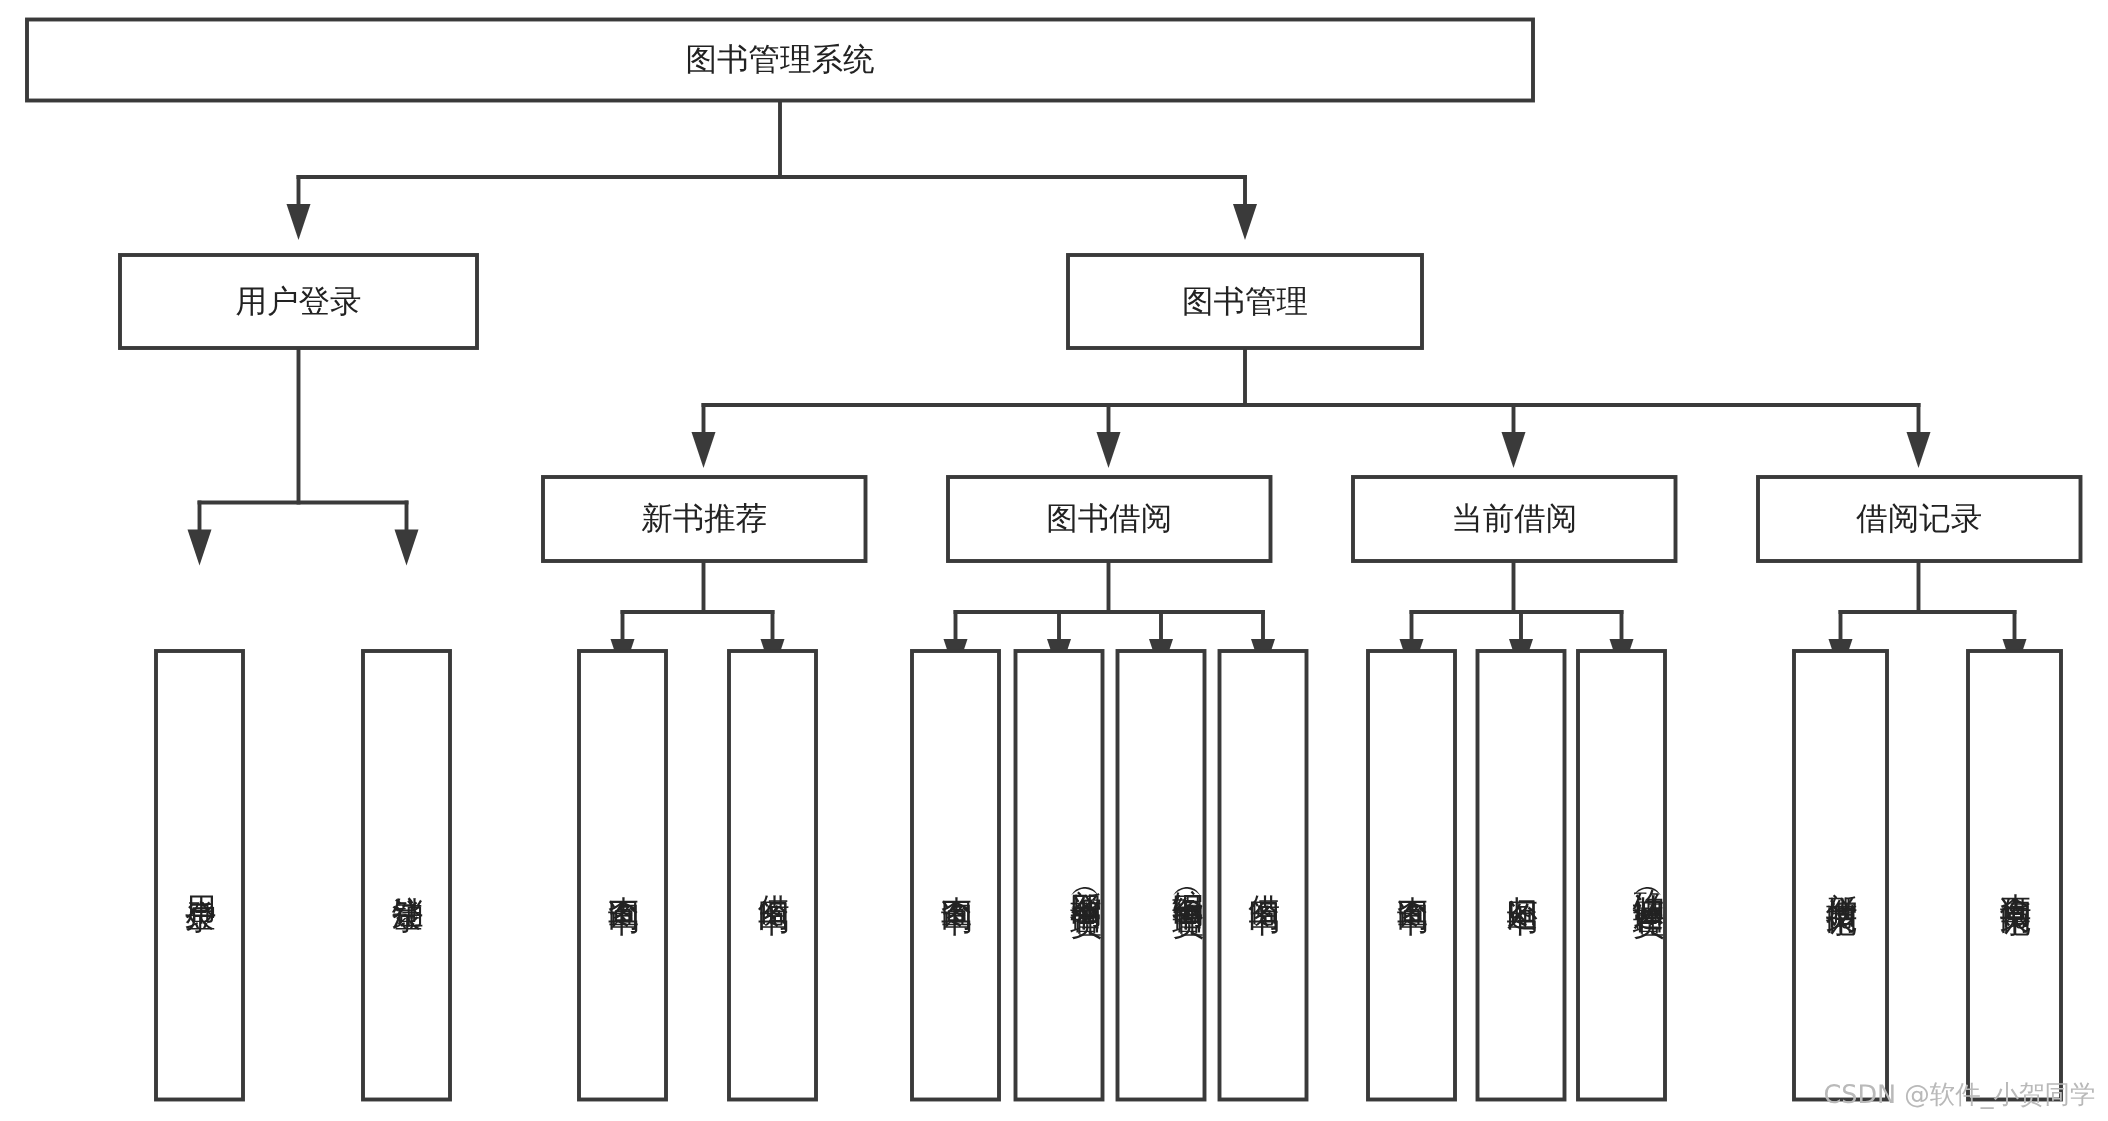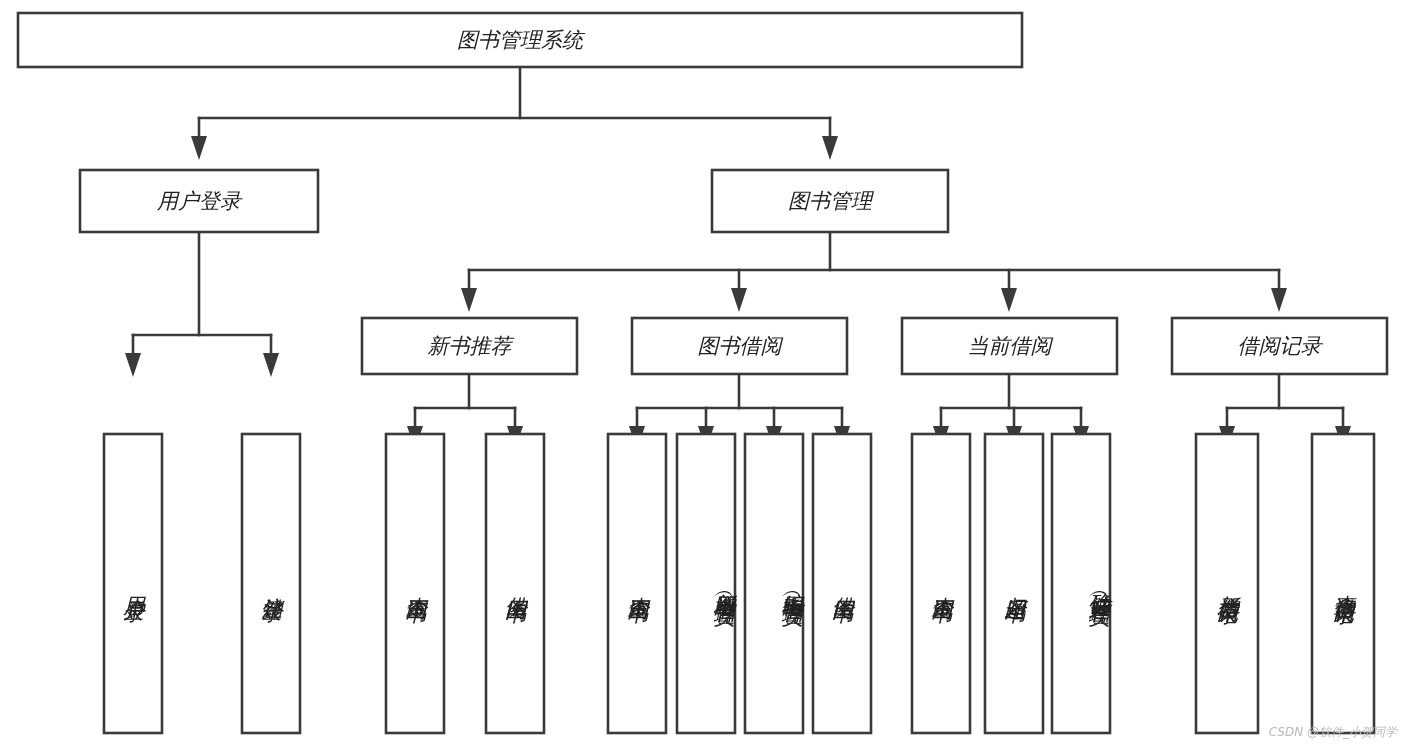--- a/index.html
+++ b/index.html
@@ -11,21 +11,20 @@
     width: 1405px;
     height: 747px;
     overflow: hidden;
     font-family: "Liberation Sans", "DejaVu Sans", sans-serif;
   }
   #diagram-root {
     position: relative;
     width: 1405px;
     height: 747px;
     background: #ffffff;
-    font-style: italic;
   }
   svg#tree-canvas {
     position: absolute;
     left: 0;
     top: 0;
     width: 1405px;
     height: 747px;
     display: block;
   }
   .node-box {
@@ -61,21 +60,21 @@
     letter-spacing: 2px;
     white-space: nowrap;
     pointer-events: none;
     user-select: none;
   }
   .watermark {
     position: absolute;
     right: 8px;
     bottom: 6px;
     font-family: "DejaVu Sans", "Liberation Sans", sans-serif;
-    font-size: 12px;
+    font-size: 17px;
     color: #b9b9b9;
     white-space: nowrap;
     user-select: none;
   }
 </style>
 </head>
 <body>
 
 <div id="diagram-root">
   <svg id="tree-canvas" viewBox="0 0 1405 747">

